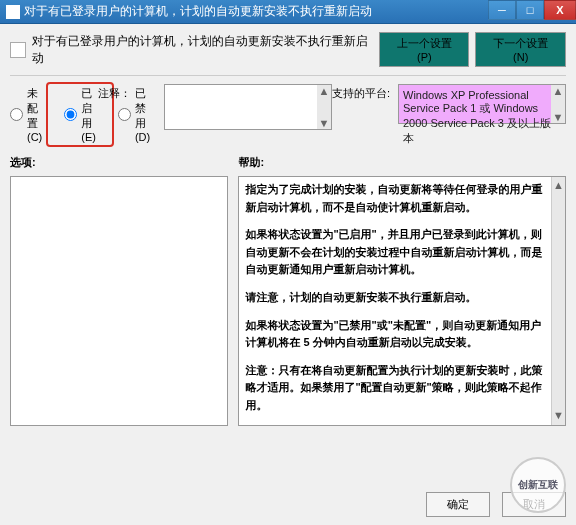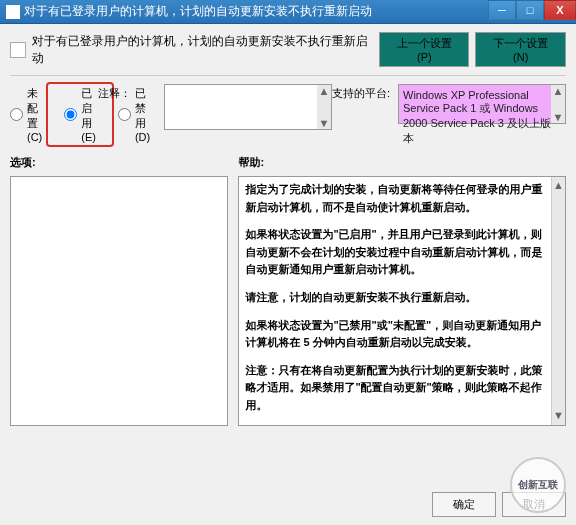--- a/index.html
+++ b/index.html
@@ -38,21 +38,21 @@
     .scroll-indicator { position: absolute; right: 0; top: 0; bottom: 0; width: 14px; background: #e8e8e8; display: flex; flex-direction: column; justify-content: space-between; align-items: center; font-size: 9px; color: #666; }
     
     .lower { display: flex; gap: 10px; margin-top: 10px; font-weight: bold; }
     .lower-col { display: flex; flex-direction: column; flex: 1; }
     .lower-label { margin-bottom: 6px; }
     .options-box { border: 1px solid #999; background: #fff; height: 250px; }
     .help-box { border: 1px solid #999; background: #fff; height: 250px; padding: 4px 16px 6px 6px; position: relative; overflow: hidden; line-height: 1.6; font-size: 11px; }
     .help-box p { margin-bottom: 10px; }
     .help-box .scroll-indicator { border-left: 1px solid #ccc; }
     
-    .footer { position: absolute; bottom: 8px; right: 10px; display: flex; gap: 6px; }
+    .footer { position: absolute; bottom: 8px; right: 10px; display: flex; gap: 12px; }
     .dlg-btn { padding: 4px 20px; border: 1px solid #999; background: #f5f5f5; }
     
     .watermark { position: absolute; bottom: 12px; right: 10px; width: 56px; height: 56px; border-radius: 50%; border: 2px solid #ccc; background: rgba(255,255,255,0.7); display: flex; flex-direction: row; align-items: center; justify-content: center; font-size: 8px; color: #88a; pointer-events: none; }
     .watermark .wm-main { font-size: 10px; font-weight: bold; color: #556; }
     
     .right-fields { flex: 1; display: flex; }
   </style>
 </head>
 <body>
 

